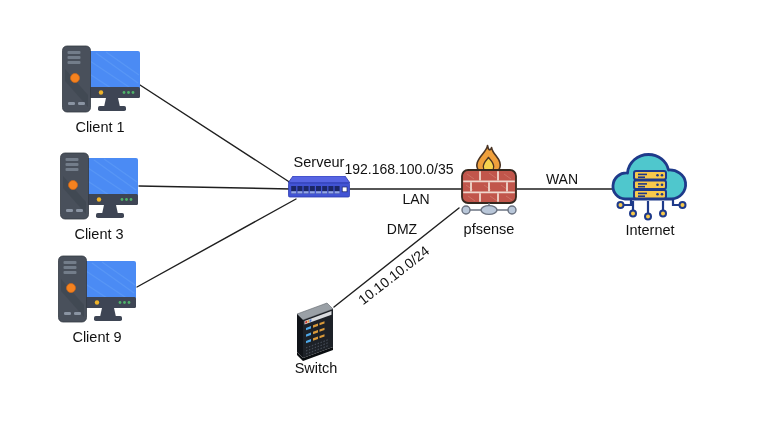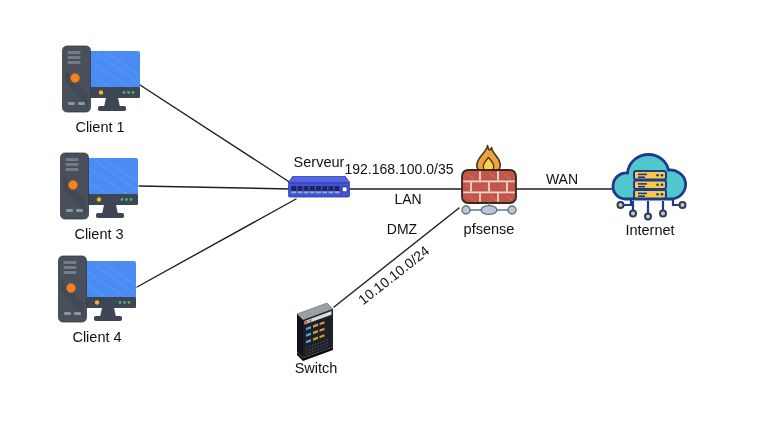--- a/index.html
+++ b/index.html
@@ -78,21 +78,21 @@
     <svg width="78" height="70">
         <use href="#sym-client"></use>
       </svg>
     <div class="node-label" style="top:75px">Client 3</div>
   </div>
 
   <div class="node" style="left:58px;top:255px;width:78px;height:70px">
     <svg width="78" height="70">
         <use href="#sym-client"></use>
       </svg>
-    <div class="node-label" style="top:75px">Client 4</div>
+    <div class="node-label" style="top:75px">Client 9</div>
   </div>
 
   <div class="node" style="left:288px;top:176px;width:62px;height:26px">
     <svg width="62" height="26" viewBox="0 0 62 26">
       <polygon points="5,0 57,0 62,7 0,7" fill="#5765e3" stroke="#2b3aad" stroke-width="0.8"></polygon>
       <rect x="0.4" y="7" width="61.2" height="14" rx="1.5" fill="#4254d4" stroke="#2b3aad" stroke-width="0.8"></rect>
       <g>
         <rect x="3.2" y="10" width="5" height="7.5" fill="#1b2666"></rect>
           <rect x="3.2" y="15.2" width="5" height="2.3" fill="#93a7ea"></rect>
         <rect x="9.4" y="10" width="5" height="7.5" fill="#1b2666"></rect>
@@ -224,18 +224,18 @@
           <line x1="3" y1="29" x2="25" y2="29"></line>
           <line x1="3" y1="32" x2="25" y2="32"></line>
           <line x1="3" y1="35" x2="25" y2="35"></line>
         </g>
       </g>
     </svg>
     <div class="node-label" style="top:61px">Switch</div>
   </div>
 
   <div class="edge-label" style="left:329px;top:162px;width:140px">192.168.100.0/35</div>
-  <div class="edge-label" style="left:368px;top:192px;width:80px">LAN</div>
+  <div class="edge-label" style="left:376px;top:192px;width:80px">LAN</div>
   <div class="edge-label" style="left:522px;top:172px;width:80px">WAN</div>
   <div class="edge-label" style="left:362px;top:222px;width:80px">DMZ</div>
   <div class="edge-label rot" style="left:324px;top:268px;width:140px">10.10.10.0/24</div>
 
 </div>
 
 </body></html>

